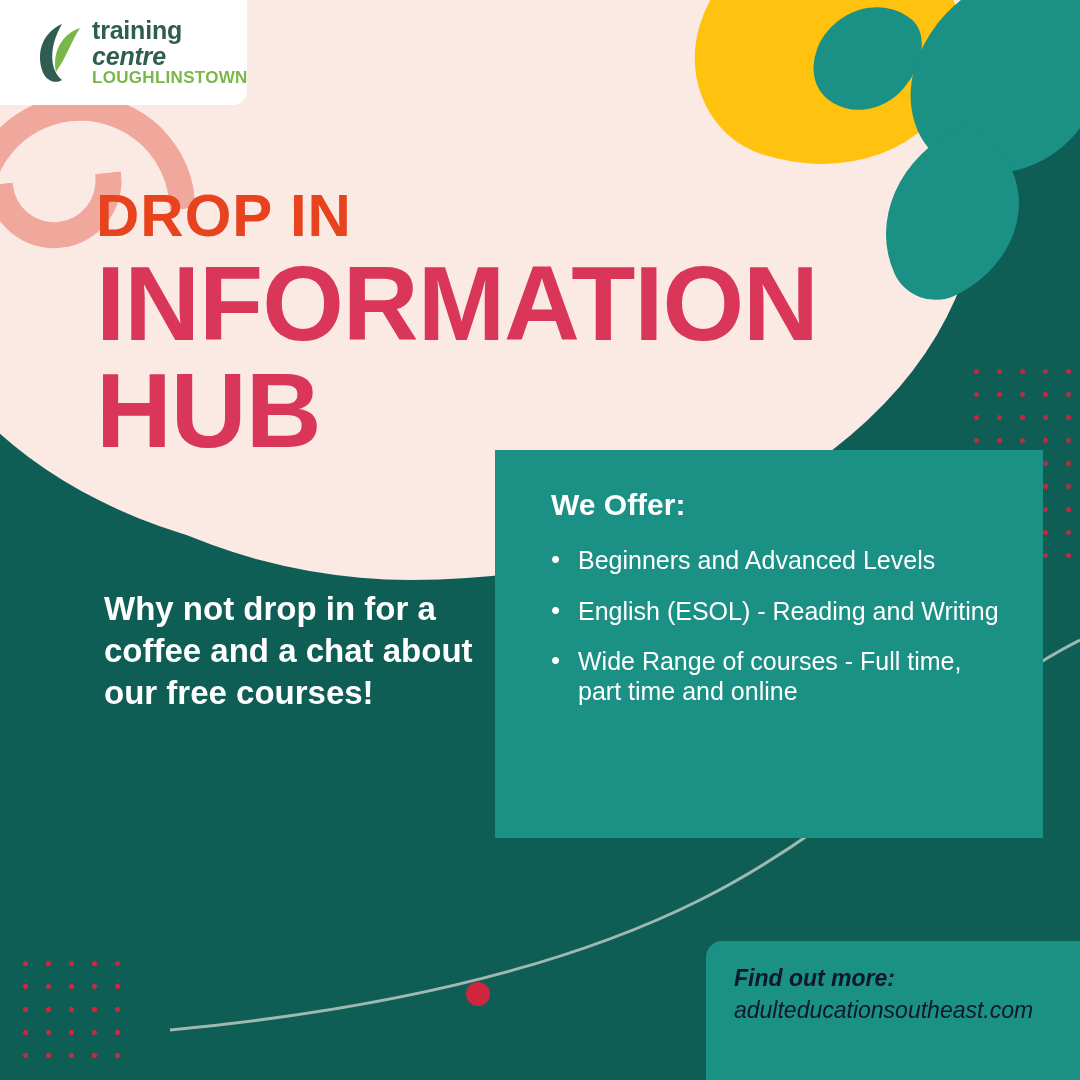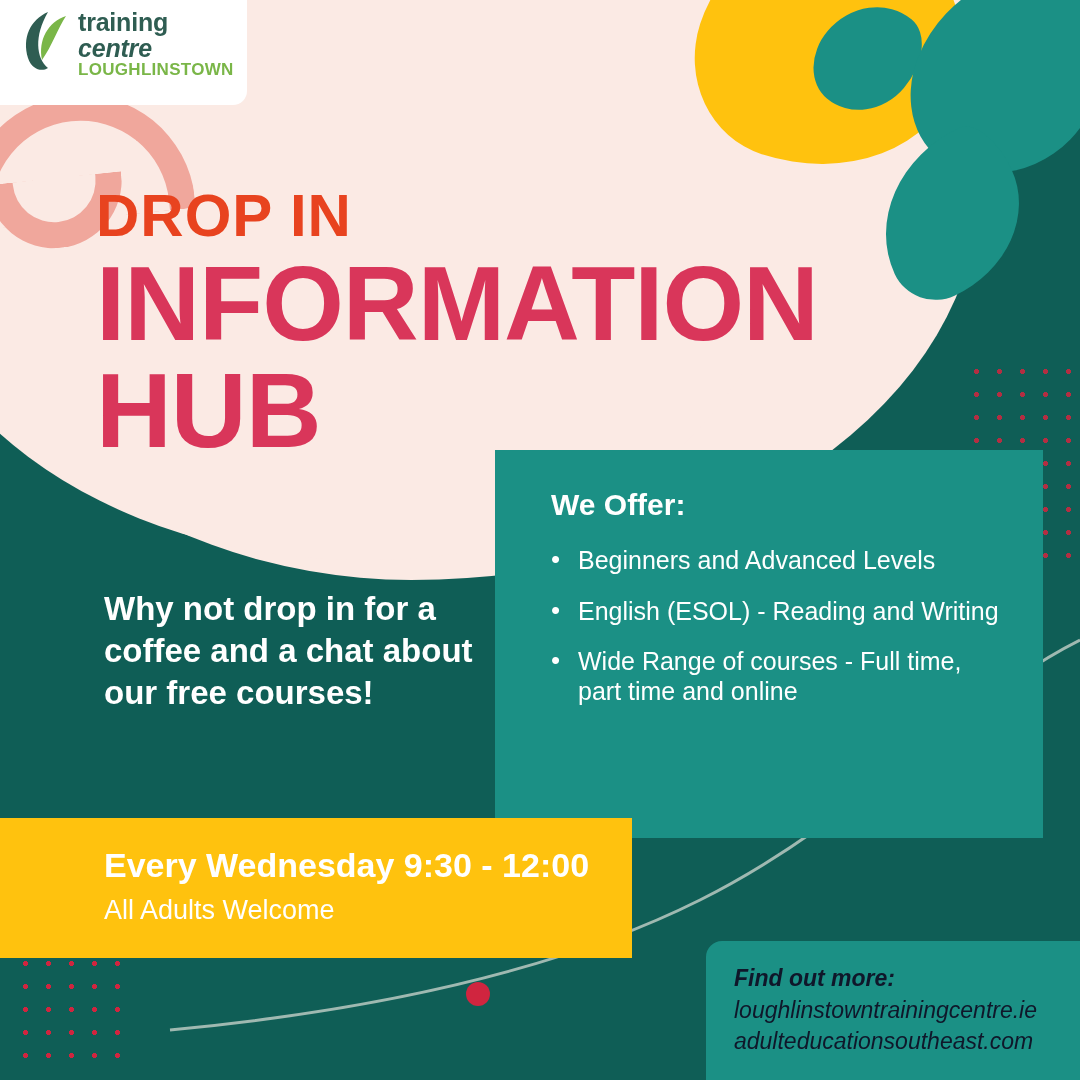--- a/index.html
+++ b/index.html
@@ -98,22 +98,22 @@
     width: 24px; height: 24px; border-radius: 50%;
     background: #d0253f;
   }
 
   
   .logo-card {
     position: absolute; left: 0; top: 0;
     width: 247px; height: 105px;
     background: #ffffff;
     border-radius: 0 0 14px 0;
-    display: flex; align-items: flex-start;
-    padding: 10px 12px 10px 18px;
+    display: flex; align-items: center;
+    padding: 10px 12px 10px 32px;
     gap: 8px;
   }
   .logo-mark { width: 52px; height: 62px; flex: none; }
   .logo-text { line-height: 1.02; }
   .logo-text .l1 { font-size: 25px; font-weight: 700; color: #2f5d52; letter-spacing: -.2px; }
   .logo-text .l2 { font-size: 25px; font-weight: 700; color: #2f5d52; letter-spacing: -.2px; font-style: italic; }
   .logo-text .l3 { font-size: 17px; font-weight: 700; color: #7ab648; letter-spacing: .3px; }
 
   
   .headline { position: absolute; left: 96px; top: 186px; }
@@ -218,24 +218,19 @@
 
   <div class="offer">
     <h3>We Offer:</h3>
     <ul>
       <li>Beginners and Advanced Levels</li>
       <li>English (ESOL) - Reading and Writing</li>
       <li>Wide Range of courses - Full time, part time and online</li>
     </ul>
   </div>
 
-  <div class="banner">
-    <div class="l1">Every Wednesday 9:30 - 12:00</div>
-    <div class="l2">All Adults Welcome</div>
-  </div>
 
   <div class="contact">
     <div class="ln strong">Find out more:</div>
-    <div class="ln">loughlinstowntrainingcentre.ie</div>
     <div class="ln">adulteducationsoutheast.com</div>
   </div>
 
 </div>
 
 </body></html>

